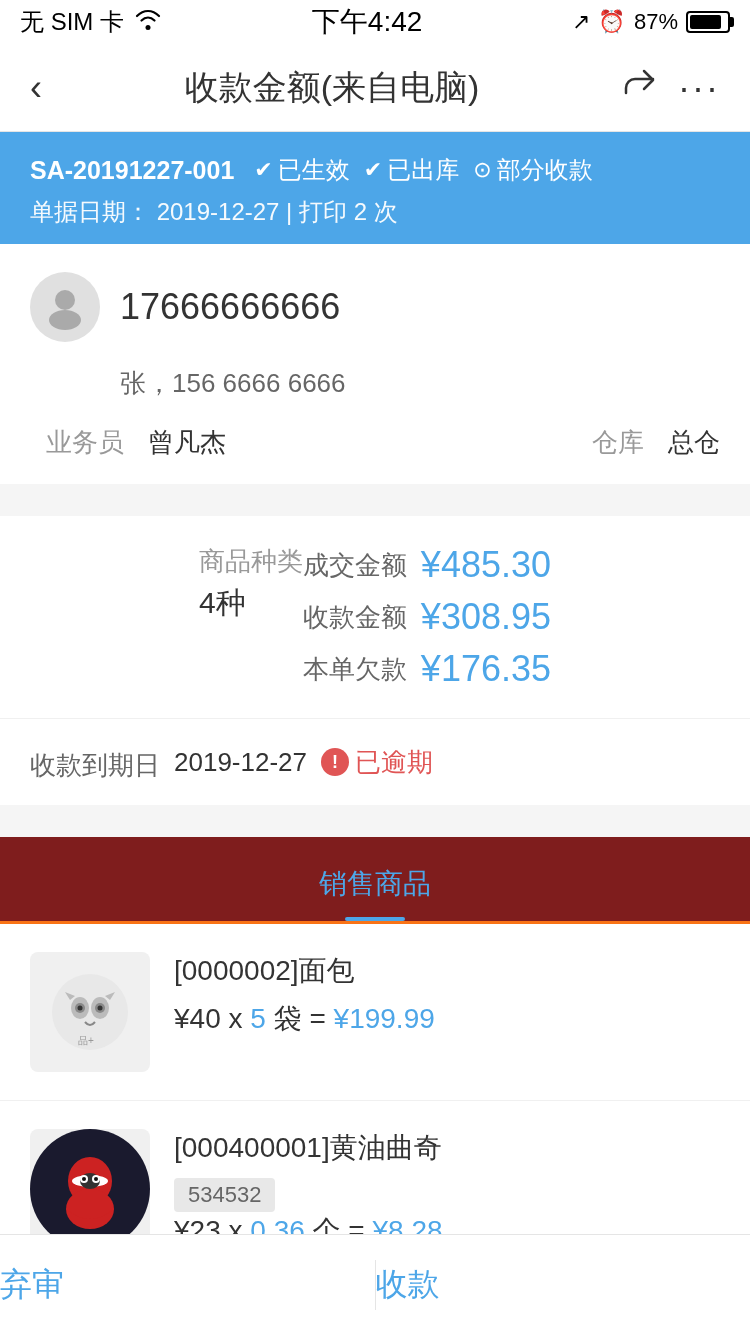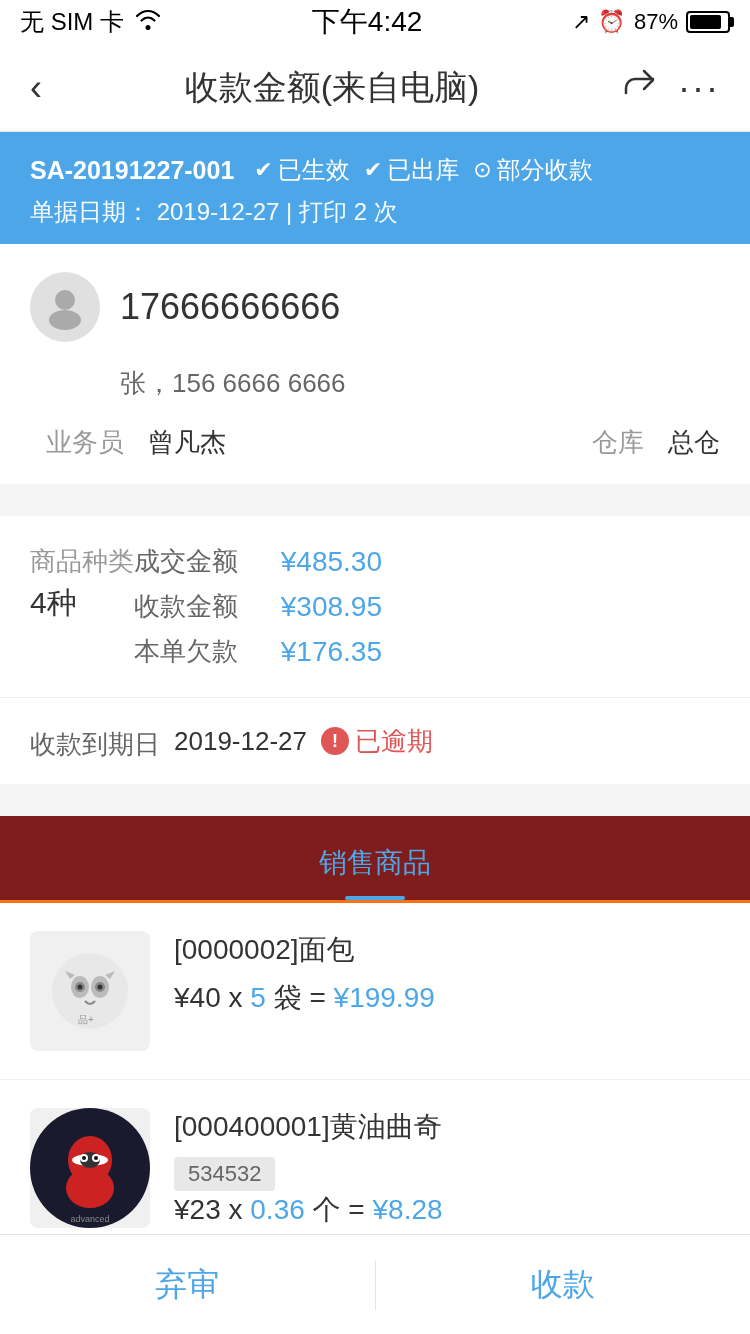--- a/index.html
+++ b/index.html
@@ -96,30 +96,30 @@
     .customer-meta-item { display: flex; align-items: center; gap: 8px; }
     .customer-meta-label { color: #999; }
     .customer-meta-value { color: #333; }
 
     
     .amount-section {
       background: #fff;
       margin-top: 16px;
       padding: 28px 30px;
       display: flex;
-      justify-content: flex-start;
+      justify-content: center;
       align-items: flex-start;
     }
     .amount-left { }
     .amount-left-label { font-size: 26px; color: #999; }
     .amount-left-value { font-size: 30px; color: #333; font-weight: 500; margin-top: 4px; }
     .amount-right { text-align: right; display: flex; flex-direction: column; gap: 10px; }
     .amount-row { display: flex; align-items: center; justify-content: flex-end; gap: 4px; }
     .amount-row-label { font-size: 26px; color: #666; }
-    .amount-row-value { font-size: 28px; color: #4da6e8; min-width: 140px; text-align: right; }
+    .amount-row-value { font-size: 36px; color: #4da6e8; min-width: 140px; text-align: right; }
     .amount-row-value.debt { color: #4da6e8; }
 
     
     .due-section {
       background: #fff;
       margin-top: 16px;
       padding: 22px 30px;
       display: flex;
       align-items: center;
       gap: 14px;
@@ -192,21 +192,21 @@
     .bottom-bar {
       position: fixed;
       bottom: 0; left: 0; width: 750px;
       height: 100px;
       background: #fff;
       border-top: 1px solid #e5e5e5;
       display: flex;
       align-items: center;
     }
     .bottom-btn {
-      flex: 1; text-align: center;
+      flex: 1; text-align: left;
       font-size: 32px; color: #4da6e8;
       cursor: pointer; padding: 20px 0;
     }
     .bottom-btn-divider {
       width: 1px; height: 50px; background: #e5e5e5;
     }
 
     
     .separator { height: 16px; background: #f5f5f5; }
   </style>

